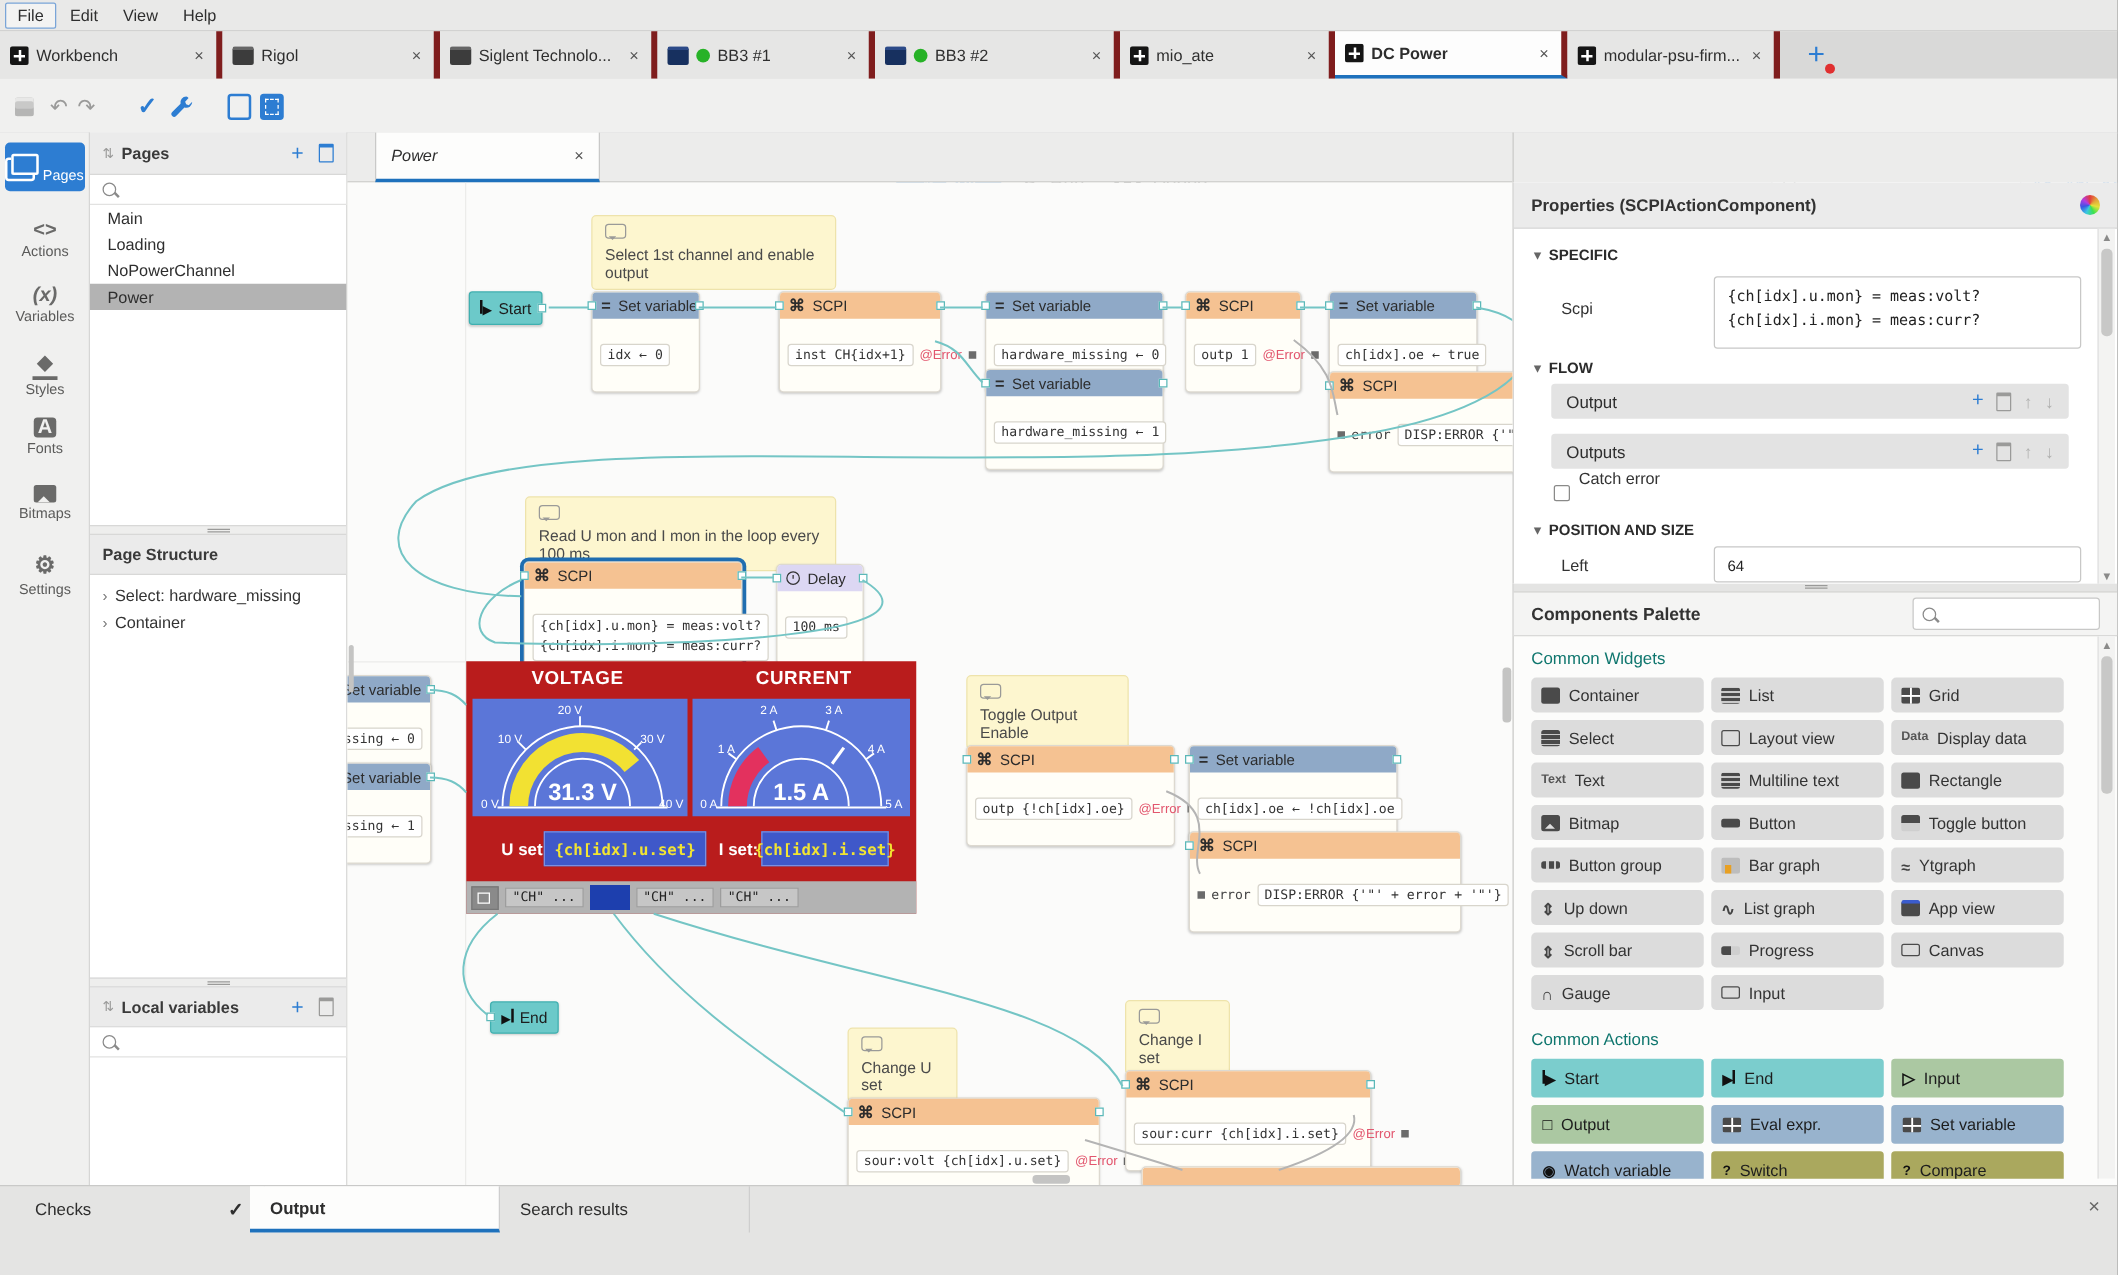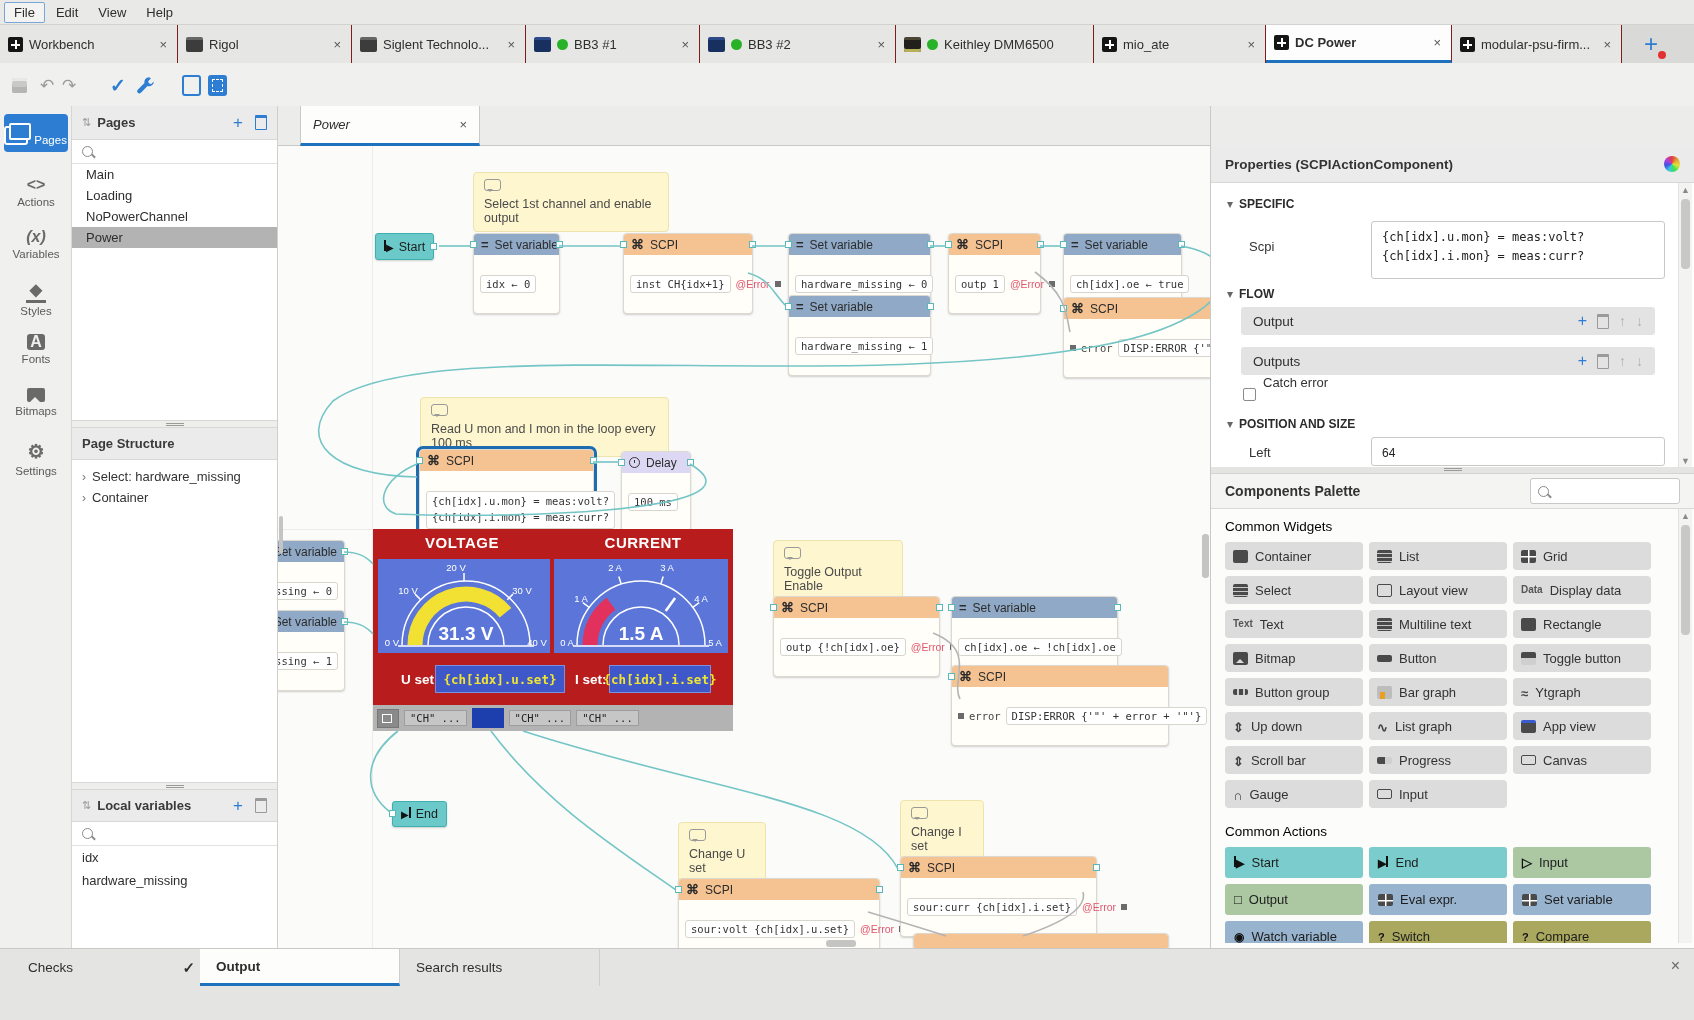--- a/index.html
+++ b/index.html
@@ -7,21 +7,21 @@
        font-family:"Liberation Sans",sans-serif;color:#2e2e2e;font-size:13px;}
   .abs{position:absolute;}
 
   
   .menubar{left:0;top:0;width:1694px;height:25px;background:#e9e9e8;border-bottom:1px solid #d2d2d1;display:flex;align-items:center;padding-left:4px;box-sizing:border-box;}
   .menu-item{padding:2px 9px;margin-right:2px;border-radius:2px;}
   .menu-item.focused{border:1px solid #7aa5d8;background:#f3f3f2;}
 
   
   .tabbar{left:0;top:25px;width:1694px;height:38px;background:#d9d9d8;display:flex;}
-  .itab{height:38px;box-sizing:border-box;border-right:1px solid #7f1d1d;background:#e6e6e5;
+  .itab{height:38px;box-sizing:border-box;border-right:5px solid #7f1d1d;background:#e6e6e5;
         display:flex;align-items:center;padding:0 8px;position:relative;}
   .itab.active{background:#fdfdfd;border-bottom:3px solid #1e71bc;}
   .itab .lbl{margin:0 6px;white-space:nowrap;overflow:hidden;}
   .itab .x{margin-left:auto;color:#555;font-size:13px;padding:0 2px;}
   .ticon-proj{width:15px;height:15px;border-radius:2px;flex:0 0 15px;background:
       linear-gradient(#fff,#fff) 7px 3px/2px 9px no-repeat,
       linear-gradient(#fff,#fff) 3px 7px/9px 2px no-repeat,#151515;}
   .ticon-instr{width:17px;height:12px;border-radius:2px;background:#3c3c3c;border-top:3px solid #666;flex:0 0 17px;}
   .ticon-bb3{background:#17305f;border-top:3px solid #2c4a88;}
   .ticon-keith{background:#21201a;border-top:3px solid #4a4636;box-shadow:inset 0 -3px 0 #b7b05a;}
@@ -134,21 +134,21 @@
   .cb{position:absolute;width:13px;height:13px;border:1.5px solid #8a8a89;border-radius:2px;background:#fff;box-sizing:border-box;}
   .vscroll{position:absolute;width:13px;background:#f3f3f2;border-left:1px solid #e0e0df;}
   .vscroll .arr{display:block;text-align:center;color:#8a8a89;font-size:9px;line-height:14px;}
   .vscroll .vthumb{position:absolute;left:2px;width:9px;background:#c8c8c7;border-radius:4px;}
 
   .palette{left:1210px;top:467px;width:484px;height:481px;background:#fcfcfb;border-left:1px solid #c9c9c8;box-sizing:border-box;}
   .pal-split{height:6px;background:#e4e4e3;border-bottom:1px solid #d5d5d4;position:relative;}
   .pal-split::after{content:"";position:absolute;left:50%;top:1px;width:18px;height:1px;background:#9a9a99;box-shadow:0 2px 0 #9a9a99;transform:translateX(-50%);}
   .pal-head{height:34px;background:#f4f4f3;border-bottom:1px solid #d9d9d8;display:flex;align-items:center;padding:0 14px;font-weight:bold;font-size:14px;color:#333;}
   .pal-srch{margin-left:auto;width:150px;height:26px;border:1px solid #c8c8c7;border-radius:3px;background:#fff;display:flex;align-items:center;padding:0 7px;box-sizing:border-box;}
-  .grp-lbl{margin:10px 0 8px 14px;font-size:13.5px;color:#000000;}
+  .grp-lbl{margin:10px 0 8px 14px;font-size:13.5px;color:#0f766e;}
   .wgrid{display:grid;grid-template-columns:repeat(3,138px);gap:6px;margin-left:14px;}
   .pw{height:28px;background:#dcdcdc;border-radius:4px;display:flex;align-items:center;padding:0 8px;gap:7px;font-size:13px;color:#333;box-sizing:border-box;white-space:nowrap;overflow:hidden;}
   .wic{width:15px;height:13px;background:#4a4a4a;border-radius:2px;flex:0 0 15px;}
   .wic.lines{background:repeating-linear-gradient(180deg,#4a4a4a 0 3px,#c9c9c9 3px 4px);}
   .wic.grid{background:linear-gradient(#fff,#fff) 7px 0/1.5px 100% no-repeat,linear-gradient(#fff,#fff) 0 6px/100% 1.5px no-repeat,#4a4a4a;}
   .wic.txtic{background:none;width:auto;flex:0 0 auto;font-size:10px;font-weight:bold;color:#555;}
   .wic.glyph{background:none;width:auto;flex:0 0 auto;font-size:13px;color:#444;font-weight:bold;}
   .wic.pic{background:#4a4a4a;position:relative;}
   .wic.pic::after{content:"";position:absolute;left:3px;bottom:2px;border:4px solid transparent;border-bottom-color:#ddd;}
   .wic.appv{background:#4a4a4a;border-top:3px solid #3b5ccc;height:10px;}
@@ -198,25 +198,20 @@
       <span class="ticon-instr ticon-bb3"></span>
       <span class="gdot"></span>
       <span class="lbl">BB3 #1</span>
       <span class="x">×</span>
     </div>
     <div class="itab" style="width:196px">
       <span class="ticon-instr ticon-bb3"></span>
       <span class="gdot"></span>
       <span class="lbl">BB3 #2</span>
       <span class="x">×</span>
-    </div>
-    <div class="itab" style="width:198px">
-      <span class="ticon-instr ticon-keith"></span>
-      <span class="gdot"></span>
-      <span class="lbl">Keithley DMM6500</span>
     </div>
     <div class="itab" style="width:172px">
       <span class="ticon-proj"></span>
       <span class="lbl">mio_ate</span>
       <span class="x">×</span>
     </div>
     <div class="itab active" style="width:186px">
       <span class="ticon-proj"></span>
       <span class="lbl" style="font-weight:bold">DC Power</span>
       <span class="x">×</span>
@@ -342,24 +337,20 @@
     <div class="split" style="height:6px"></div>
     <div class="phead" style="height:32px">
       <span class="sort">⇅</span>
       <span>Local variables</span>
       <span class="plus">+</span>
       <span class="trash"></span>
     </div>
     <div class="searchrow" style="height:24px">
         <span class="mag"></span>
       </div>
-    <div>
-      <div class="litem" style="padding:4px 10px">idx</div>
-      <div class="litem" style="padding:4px 10px">hardware_missing</div>
-    </div>
   </div>
 
   <div class="abs etabbar">
     <div class="etab">
       <span class="lbl">Power</span>
       <span class="x">×</span>
     </div>
   </div>
 
   <div class="abs canvas">

